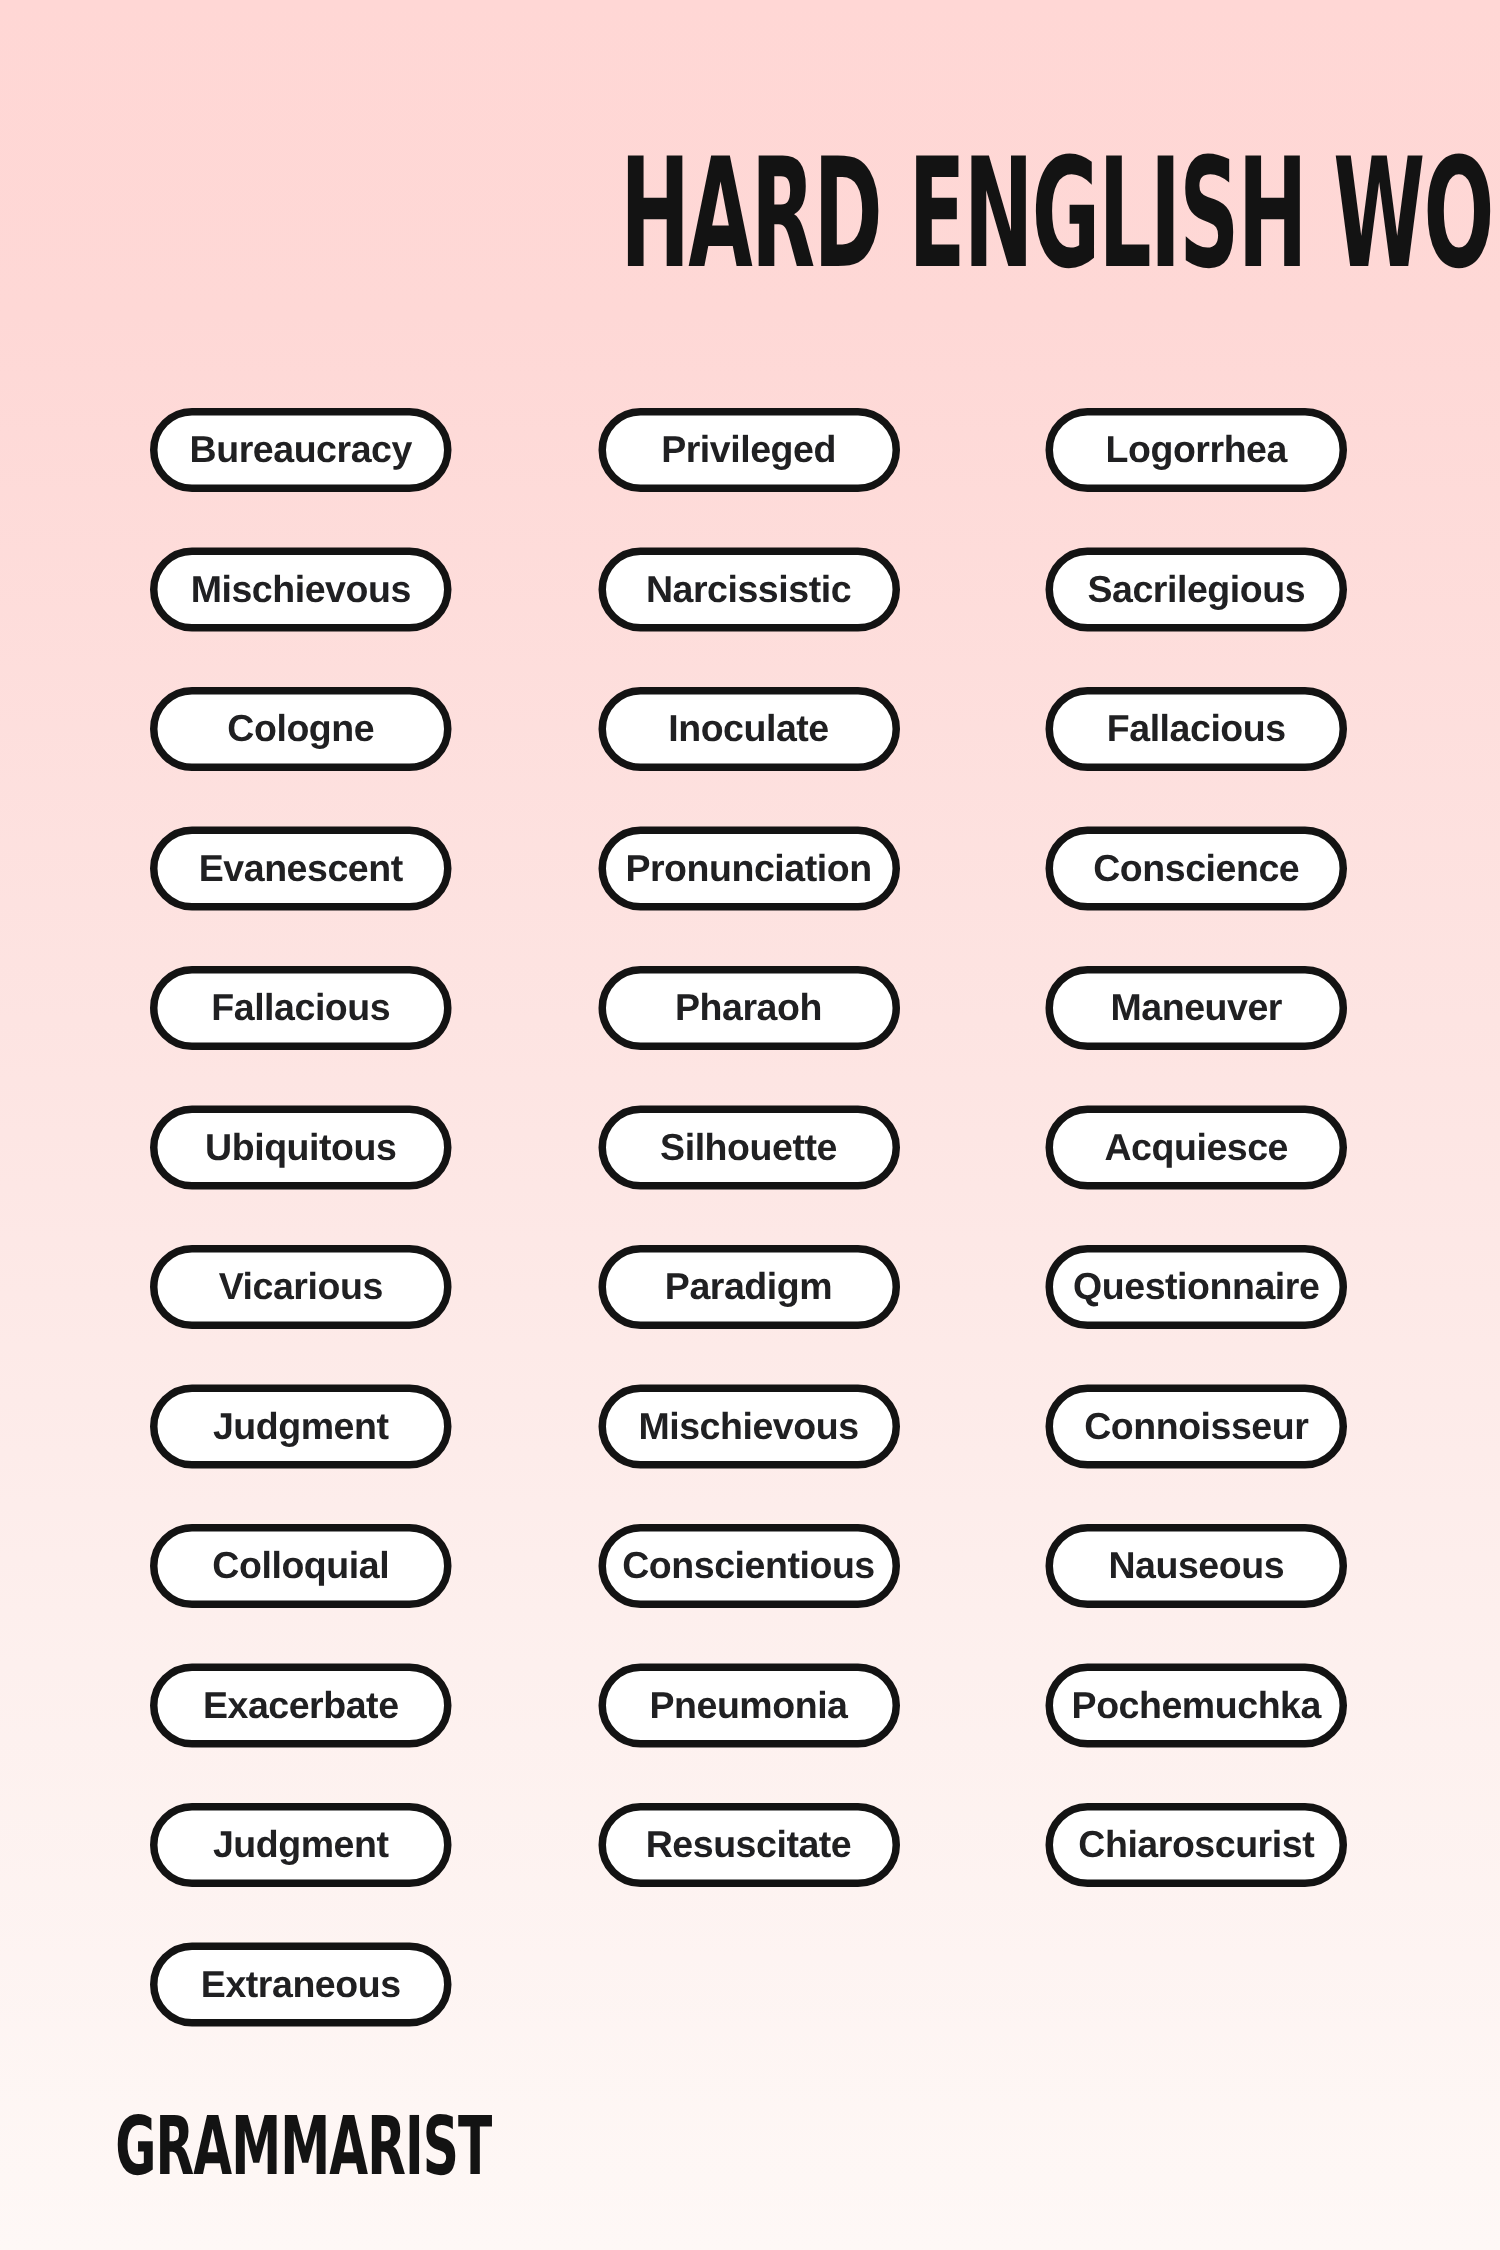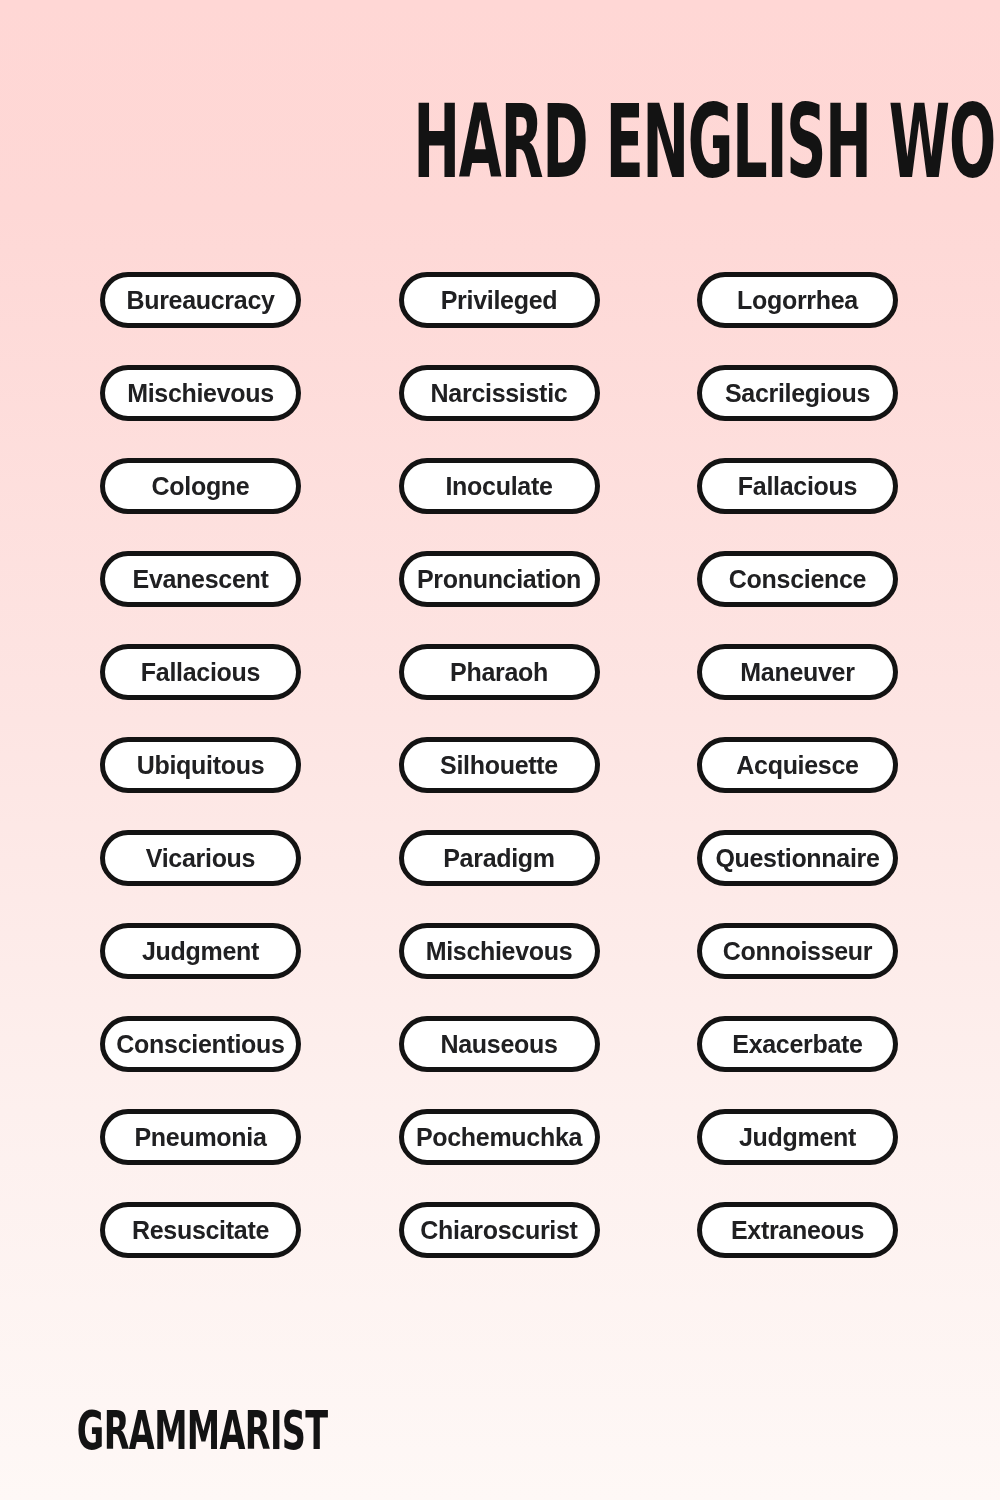--- a/index.html
+++ b/index.html
@@ -147,20 +147,23 @@
       <span>Judgment</span>
     </div>
   <div class="pill">
       <span>Mischievous</span>
     </div>
 
   <div class="pill">
       <span>Connoisseur</span>
     </div>
   <div class="pill">
+      <span>Colloquial</span>
+    </div>
+  <div class="pill">
       <span>Conscientious</span>
     </div>
 
   <div class="pill">
       <span>Nauseous</span>
     </div>
   <div class="pill">
       <span>Exacerbate</span>
     </div>
 

